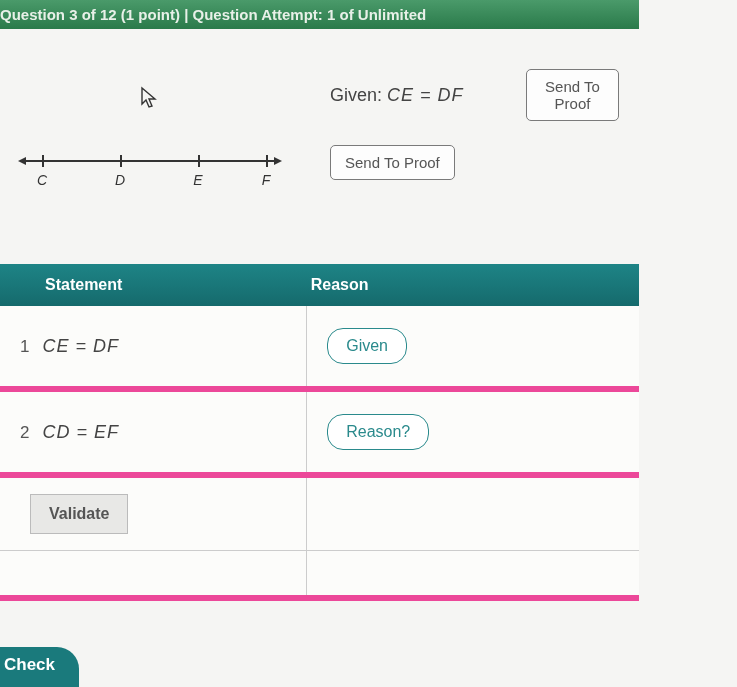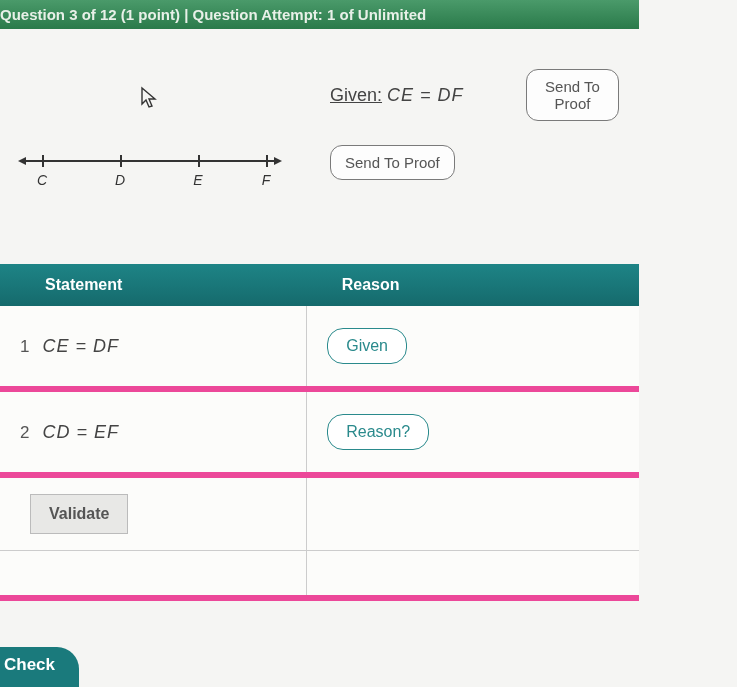--- a/index.html
+++ b/index.html
@@ -77,41 +77,41 @@
     display: flex;
     align-items: center;
     gap: 16px;
     margin-bottom: 24px;
   }
   .stmt-text {
     font-size: 18px;
     color: #444;
     flex: 0 0 180px;
   }
-  .stmt-text .lbl { font-weight: 500; text-decoration: underline; }
+  .stmt-text .lbl { font-weight: 500; }
   .stmt-text .eq { font-style: italic; letter-spacing: 1px; }
   .send-btn {
     border: 1px solid #7a7a7a;
     background: #fdfdfd;
     color: #555;
     padding: 8px 14px;
     font-size: 15px;
-    border-radius: 12px;
+    border-radius: 5px;
     cursor: pointer;
   }
   .proof-table {
     width: 100%;
     border-collapse: collapse;
   }
   .proof-table th {
     background: #1a7a7c;
     background: linear-gradient(to bottom, #1e8486, #156a6c);
     color: #fff;
     font-size: 16px;
-    padding: 12px 35px;
+    padding: 12px 4px;
     text-align: left;
     font-weight: bold;
   }
   .proof-table th:first-child { width: 48%; padding-left: 45px; }
   .proof-table td {
     border-bottom: 6px solid #ec4899;
     padding: 22px 20px;
     vertical-align: middle;
     background: #fcfcfa;
   }

